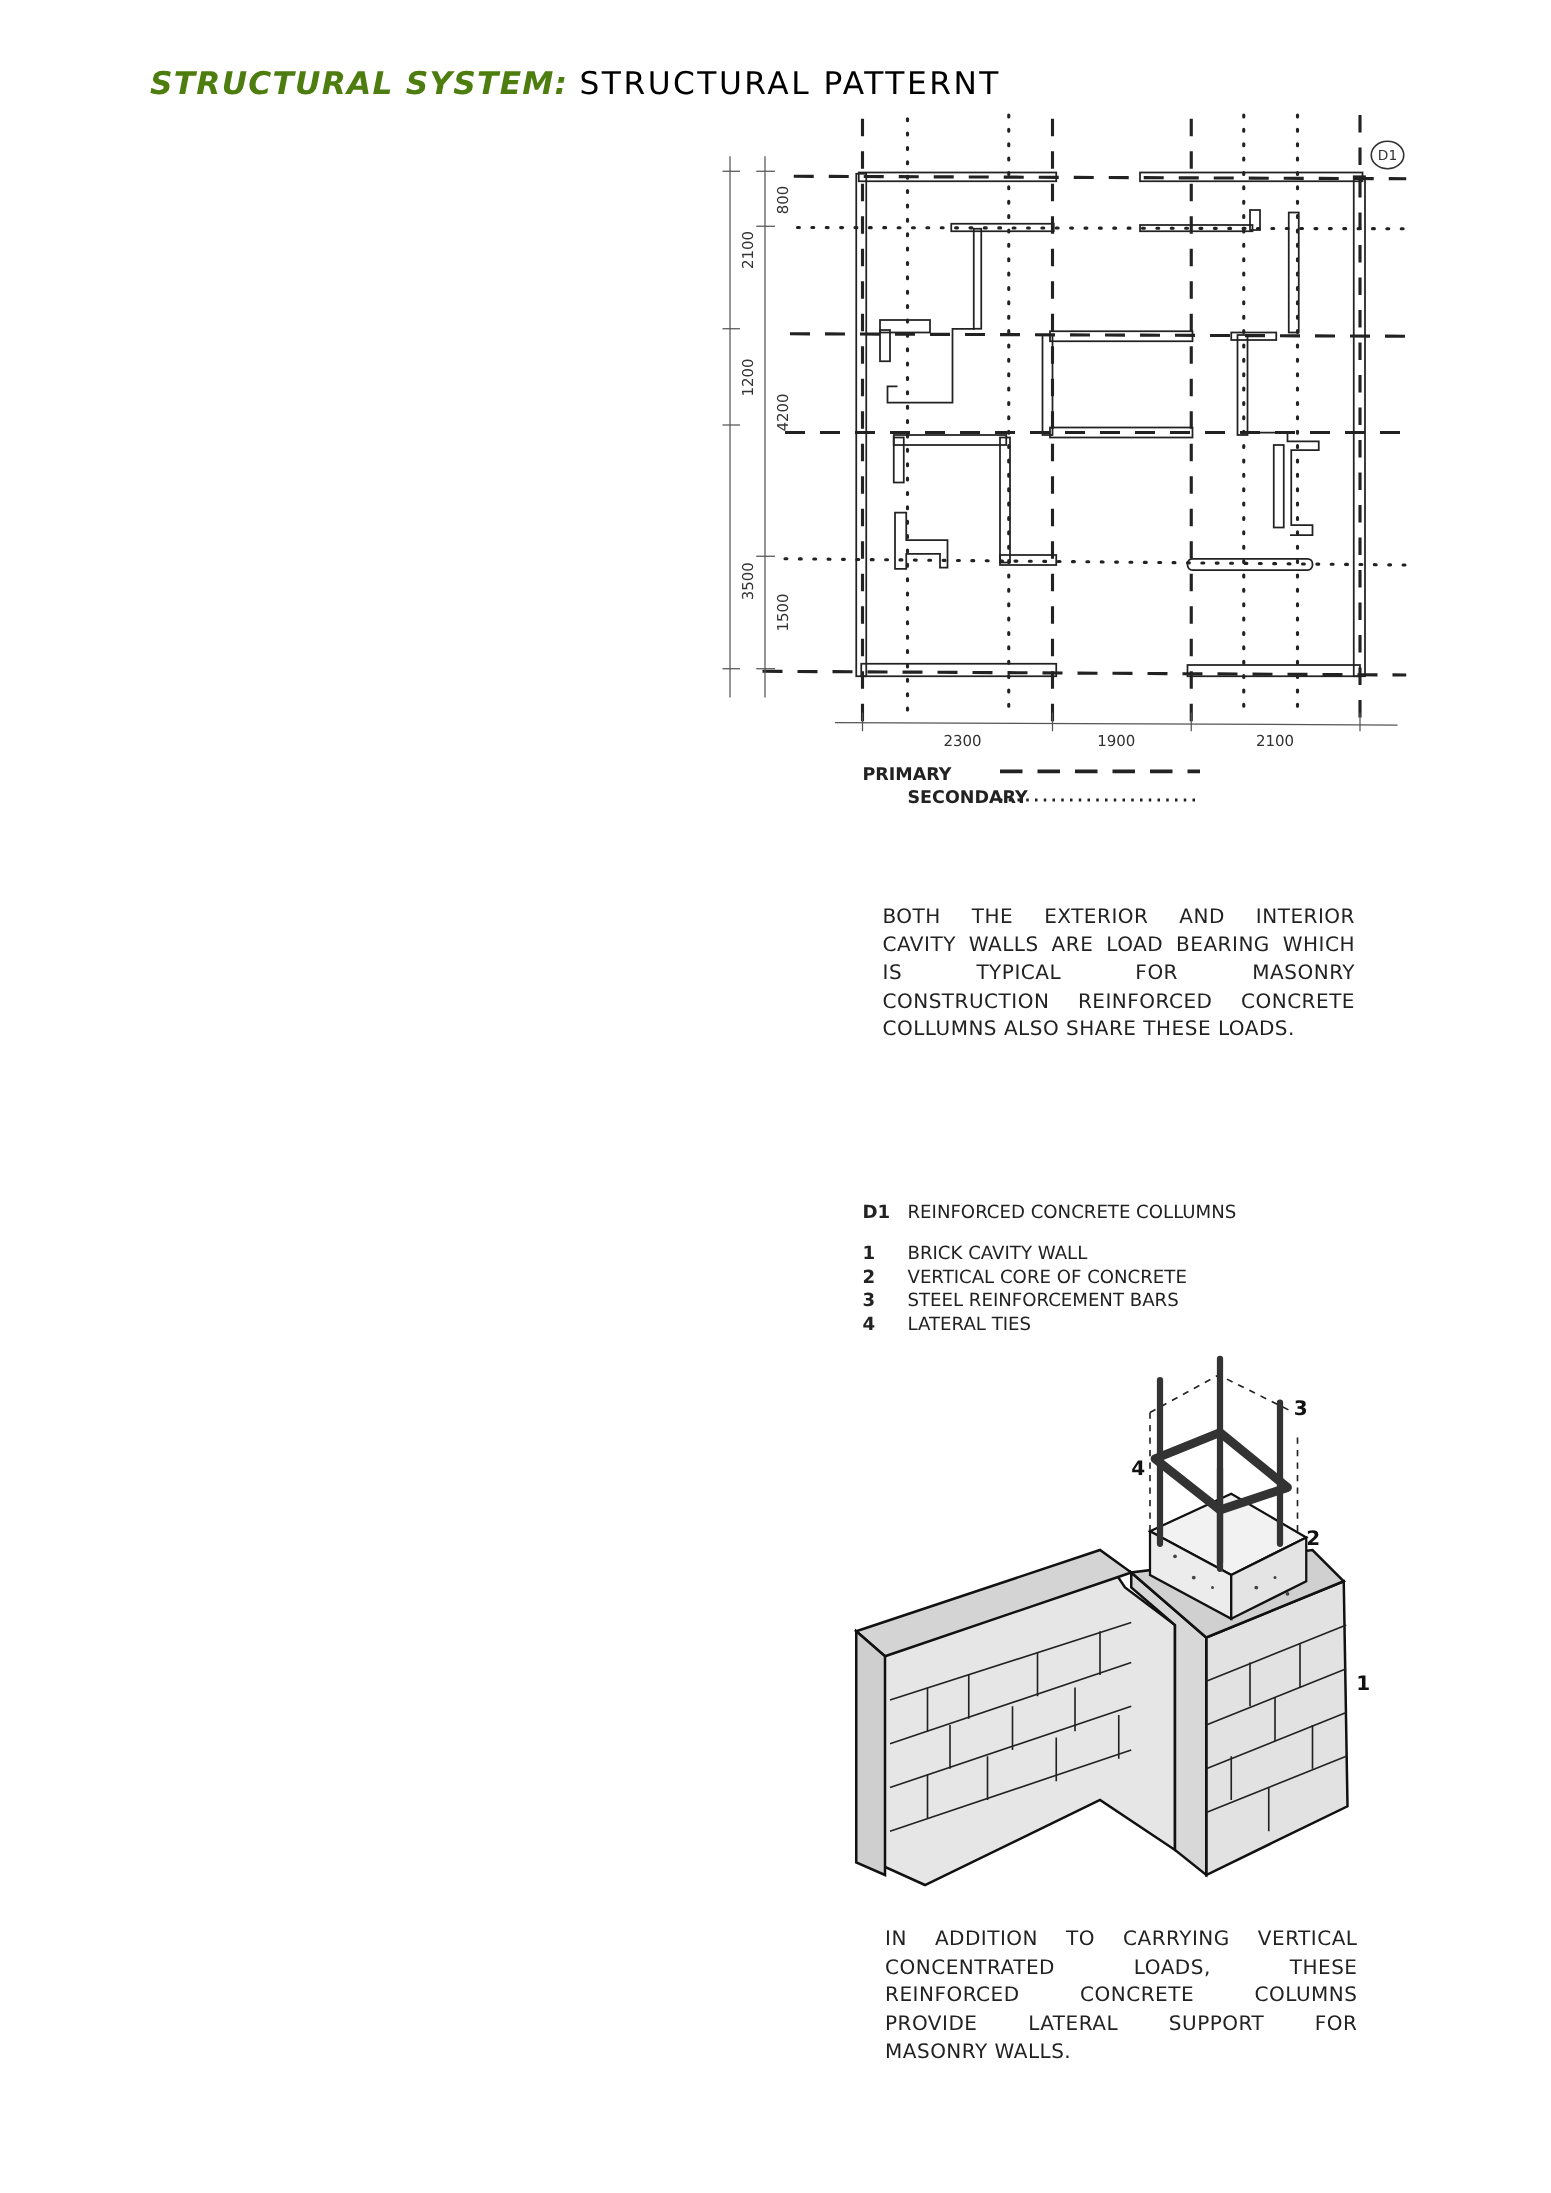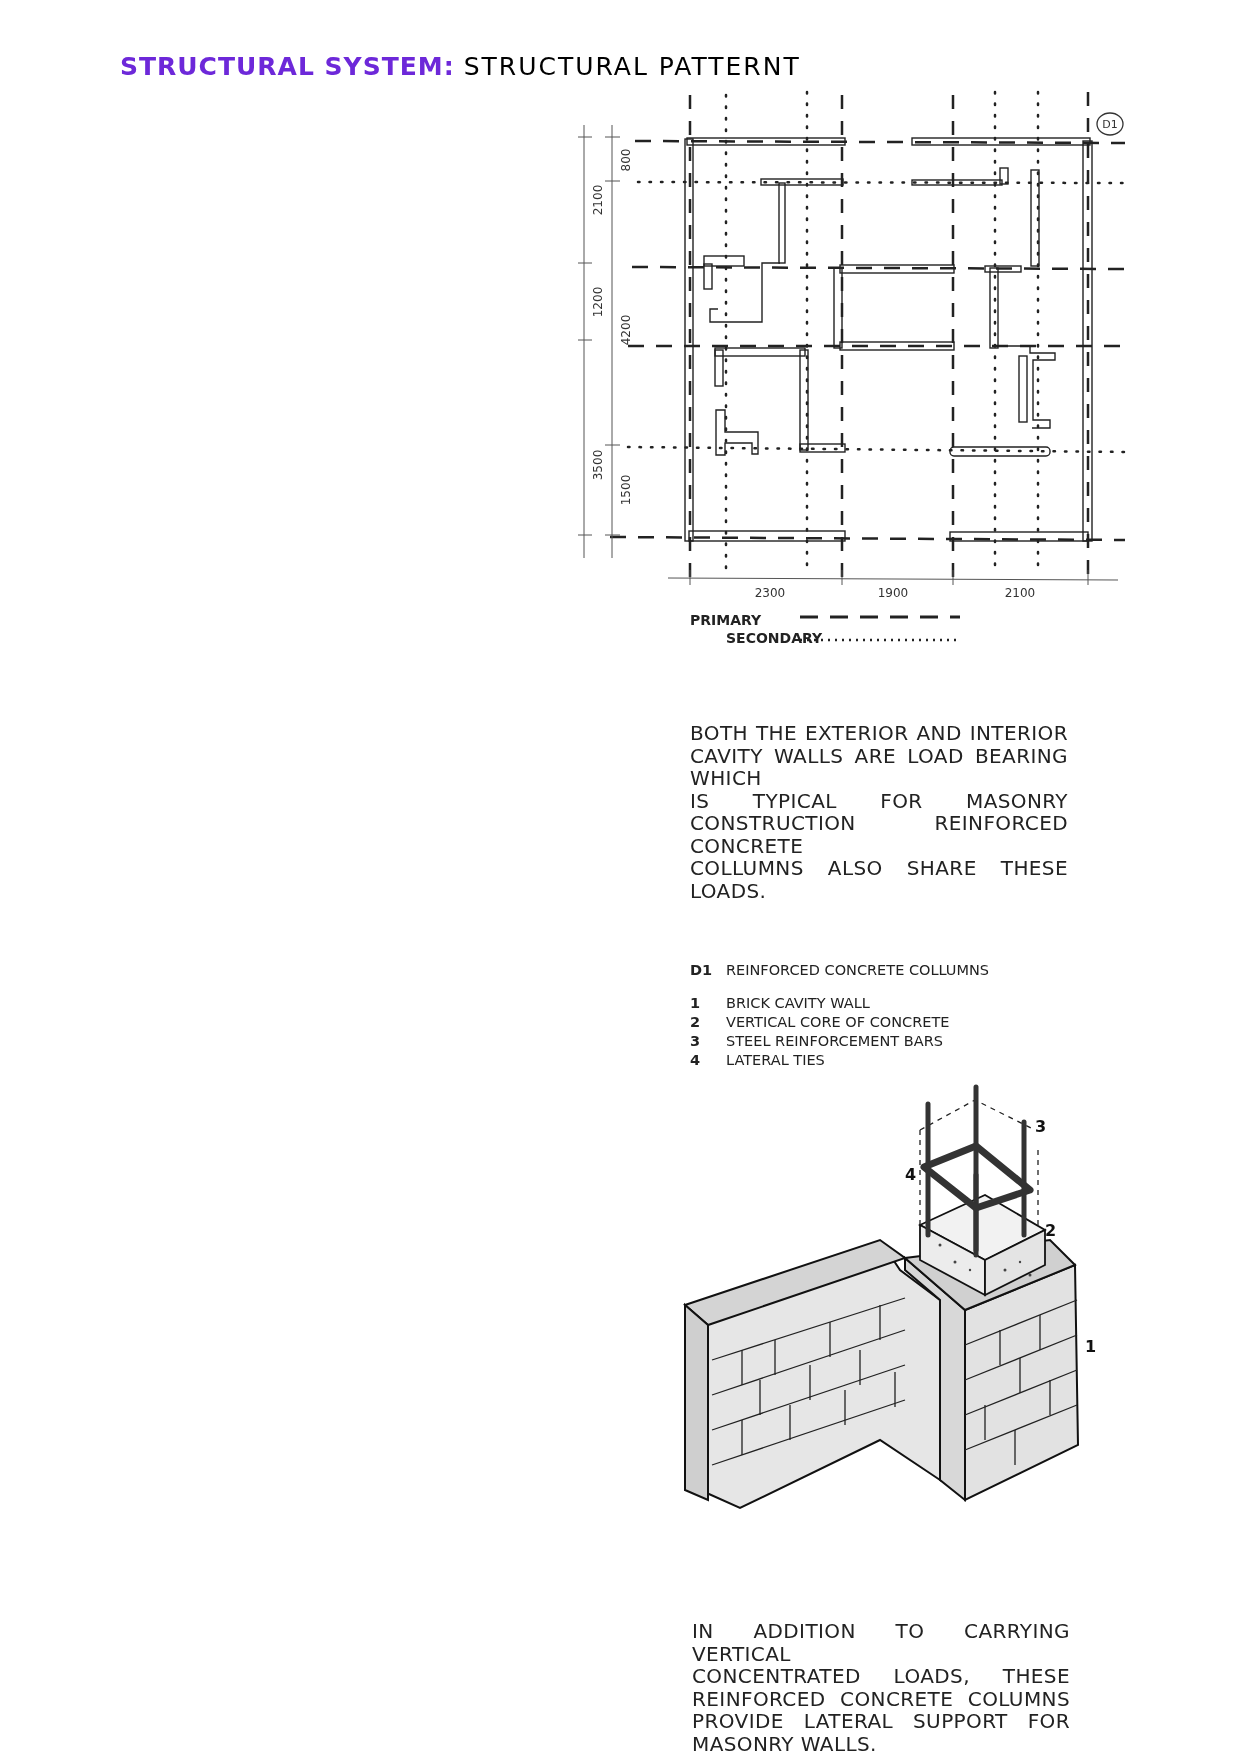--- a/index.html
+++ b/index.html
@@ -1,25 +1,25 @@
 <!DOCTYPE html>
 <html><head>
 <meta charset="utf-8">
 <style>
   html, body { margin:0; padding:0; background:#ffffff; }
   body { width:1241px; height:1754px; position:relative; overflow:hidden;
          font-family:"DejaVu Sans", sans-serif; color:#1a1a1a; }
   .title { position:absolute; left:120px; top:52px; font-size:25px; letter-spacing:1px;
            font-family:"DejaVu Sans", sans-serif; white-space:nowrap; }
-  .title .bold { font-weight:bold; color:#6d28d9; }
+  .title .bold { font-weight:bold; color:#4d7c0f;font-style:italic; }
   .title .light { font-weight:normal; color:#000000; letter-spacing:2px; }
   svg { position:absolute; left:0; top:0; }
   .hand { font-family:"DejaVu Sans", sans-serif; color:#222; text-transform:uppercase; }
-  .para { position:absolute; font-size:20px; line-height:22.5px; text-align:justify;
-          text-align-last:justify; letter-spacing:0.4px; }
+  .para { position:absolute; font-size:16px; line-height:22.5px; text-align:justify;
+          text-align-last:justify; letter-spacing:0.4px;margin-left:16px; }
   .para .line { display:block; text-align:justify; text-align-last:justify; }
   .legend-list { position:absolute; left:690px; top:960px; font-size:14.5px; }
   .legend-list .row { display:flex; height:19px; align-items:center; }
   .legend-list .num { width:36px; font-weight:bold; }
   .lineleg { position:absolute; font-size:14px; font-weight:bold; }
   .dimtxt { font-size:12px; fill:#333; font-family:"DejaVu Sans", sans-serif; }
 </style>
 </head>
 <body>
 
@@ -236,19 +236,19 @@
   <div class="row">
     <span class="num">3</span>
     <span>STEEL REINFORCEMENT BARS</span>
   </div>
   <div class="row">
     <span class="num">4</span>
     <span>LATERAL TIES</span>
   </div>
 </div>
 
-<div class="para hand" style="left:692px; top:1620px; width:378px;">
+<div class="para hand" style="left:692px; top:1540px; width:378px;">
   <span class="line">IN ADDITION TO CARRYING VERTICAL</span>
   <span class="line">CONCENTRATED LOADS, THESE</span>
   <span class="line">REINFORCED CONCRETE COLUMNS</span>
   <span class="line">PROVIDE LATERAL SUPPORT FOR</span>
   <span class="line" style="text-align-last:left;">MASONRY WALLS.</span>
 </div>
 
 </body></html>

